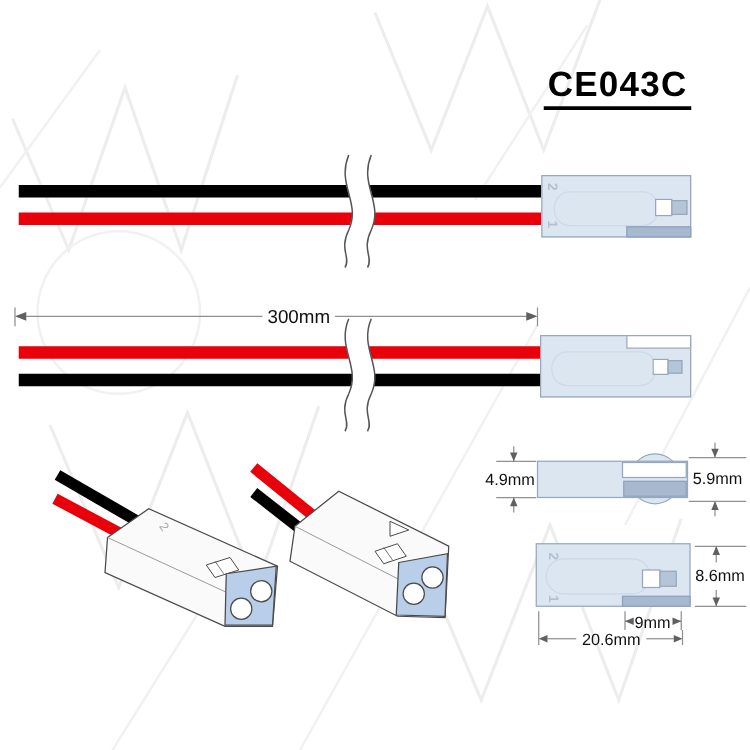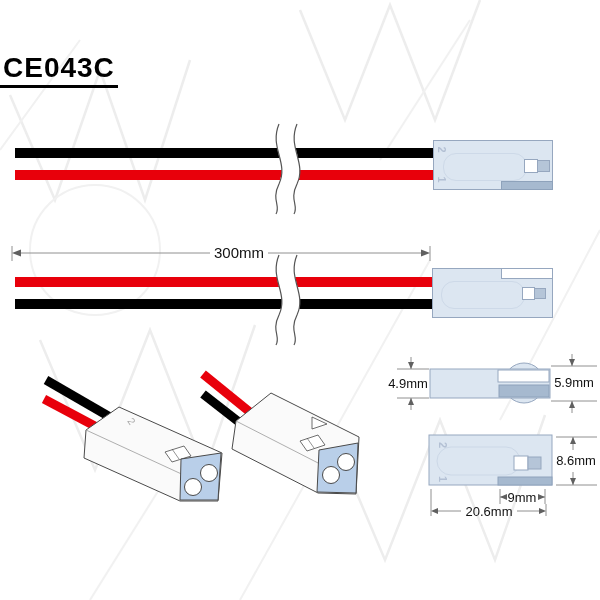--- a/index.html
+++ b/index.html
@@ -1,19 +1,19 @@
 <!DOCTYPE html>
 <html><head>
 <meta charset="utf-8">
 <style>
   html,body{margin:0;padding:0;background:#fff;}
   #canvas{position:relative;width:600px;height:600px;background:#fff;overflow:hidden;
           font-family:"Liberation Sans",sans-serif;}
   #watermark{position:absolute;left:0;top:0;pointer-events:none;}
-  .title{position:absolute;left:0;top:52px;width:553px;text-align:left;}
+  .title{position:absolute;left:0;top:52px;width:553px;text-align:right;}
   .title span{display:inline-block;font-size:28px;font-weight:bold;color:#000;
               border-bottom:3px solid #000;padding:0 3px 1px 3px;letter-spacing:1px;}
   .wire{position:absolute;height:10px;}
   .wire.black{background:#000;}
   .wire.red{background:#e8000b;}
   .conn{position:absolute;width:120px;height:50px;background:#dce6f1;
         border:1px solid #96a7bf;box-sizing:border-box;}
   .cavity{position:absolute;left:9px;top:12px;width:82px;height:26px;
           border:1px solid #cdd9e8;border-radius:13px;}
   .pin-label{position:absolute;font-size:11px;font-weight:bold;color:#b3c0d4;

